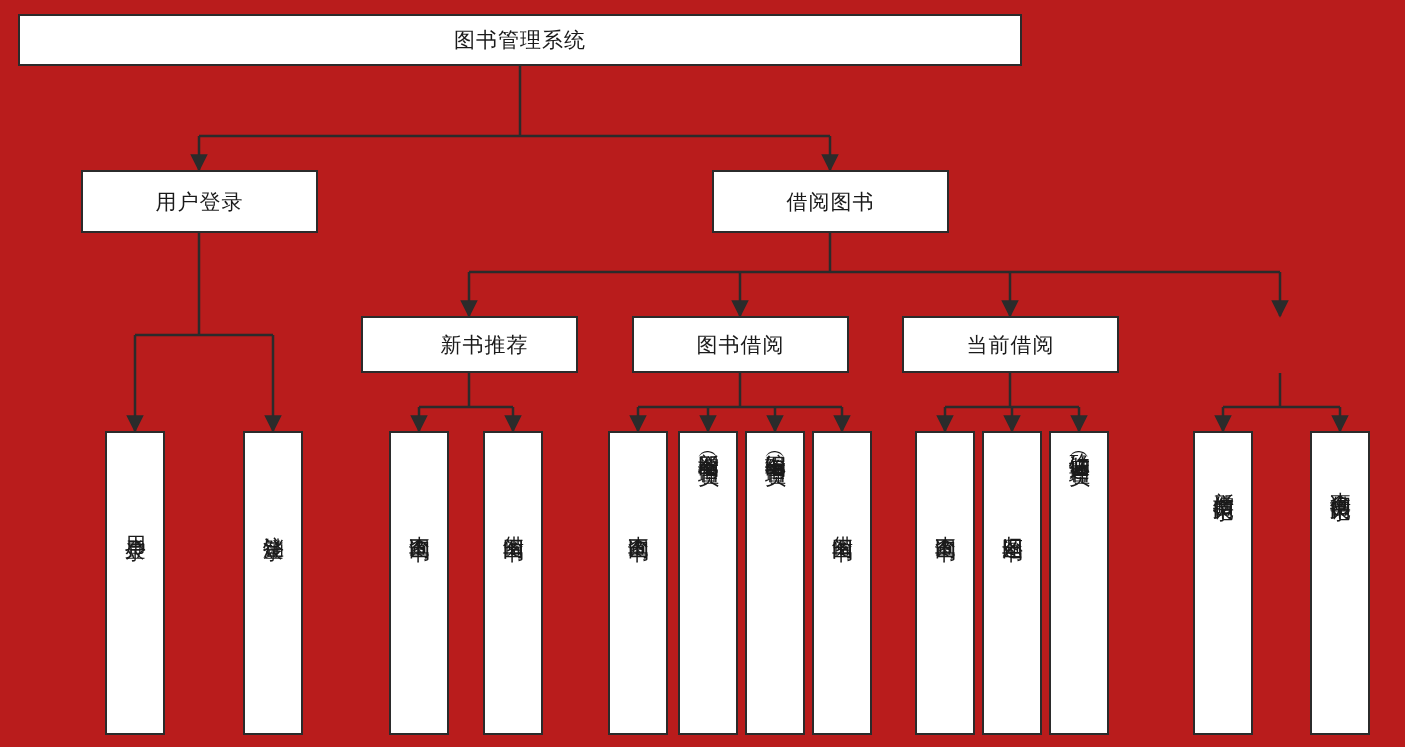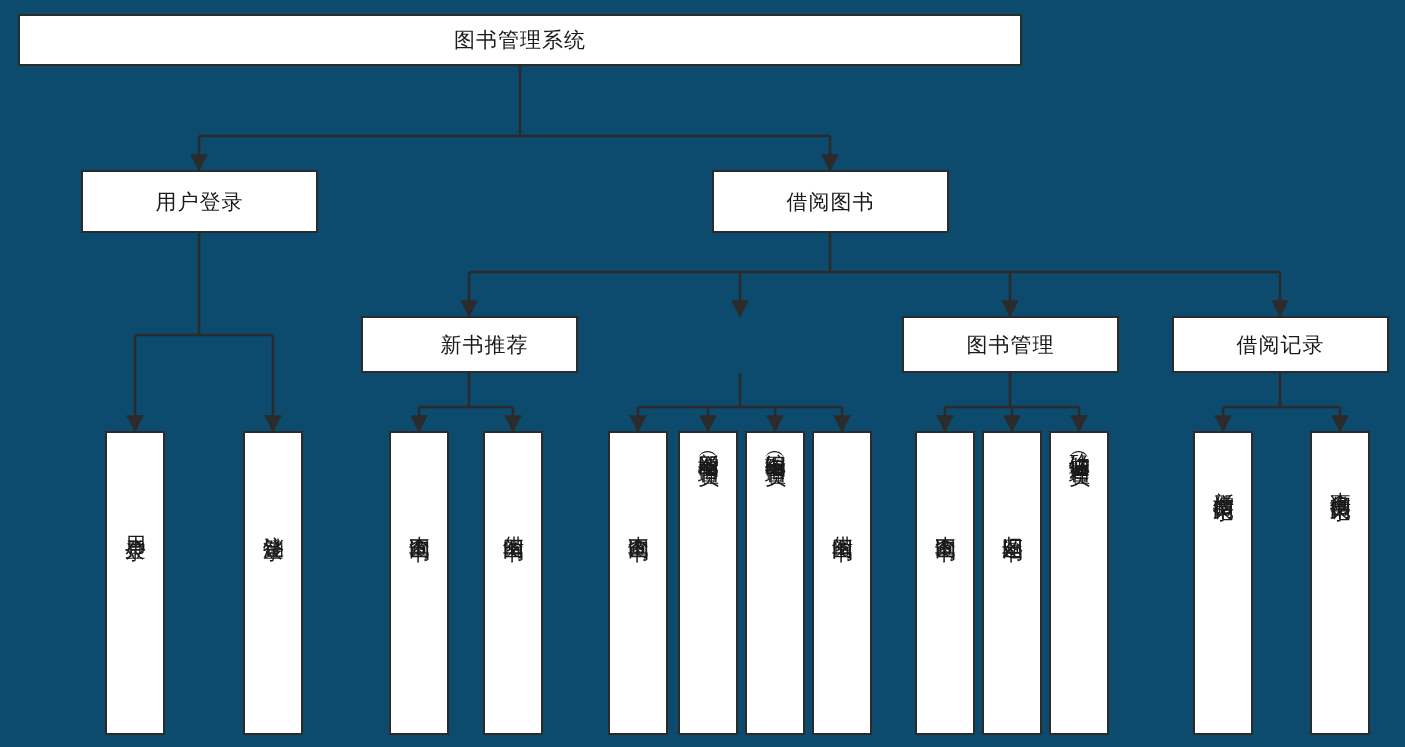--- a/index.html
+++ b/index.html
@@ -8,21 +8,21 @@
     padding: 0;
     background: #ffffff;
   }
   body {
     font-family: "DejaVu Sans", "Liberation Sans", sans-serif;
   }
   #diagram-root {
     position: relative;
     width: 1405px;
     height: 747px;
-    background: #0c4a6e;
+    background: #b91c1c;
     overflow: hidden;
   }
   #diagram-svg {
     position: absolute;
     left: 0;
     top: 0;
     width: 1405px;
     height: 747px;
   }
   .node {
@@ -129,25 +129,25 @@
   <div class="node horiz" style="left:81px; top:170px; width:237px; height:63px;">
     <span>用户登录</span>
   </div>
   <div class="node horiz" style="left:712px; top:170px; width:237px; height:63px;">
     <span>借阅图书</span>
   </div>
 
   <div class="node horiz" style="left:361px; top:316px; width:217px; height:57px;padding-left:30px;">
     <span>新书推荐</span>
   </div>
+  <div class="node horiz" style="left:632px; top:316px; width:217px; height:57px;">
+    <span>图书借阅</span>
+  </div>
   <div class="node horiz" style="left:902px; top:316px; width:217px; height:57px;">
-    <span>图书管理</span>
-  </div>
-  <div class="node horiz" style="left:1172px; top:316px; width:217px; height:57px;">
-    <span>借阅记录</span>
+    <span>当前借阅</span>
   </div>
 
   <div class="node vert" style="left:105px; top:431px; width:60px; height:304px;">
     <span class="vlabel" style="margin-top:78px;">用户登录</span>
   </div>
   <div class="node vert" style="left:243px; top:431px; width:60px; height:304px;">
     <span class="vlabel" style="margin-top:78px;">注销登录</span>
   </div>
 
   <div class="node vert" style="left:389px; top:431px; width:60px; height:304px;">

